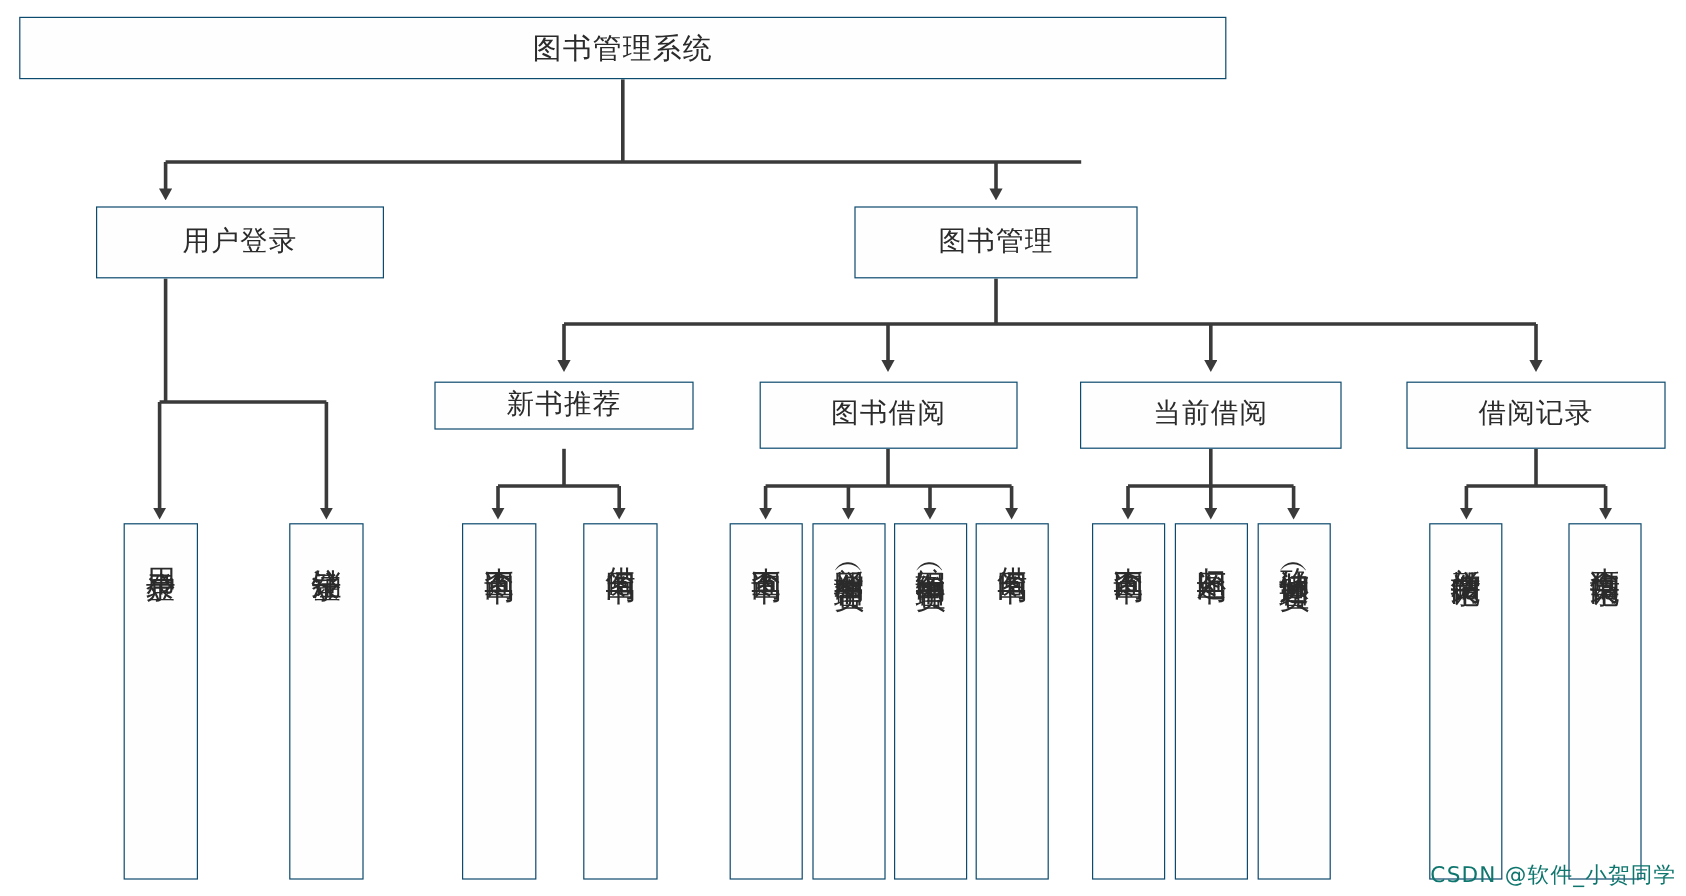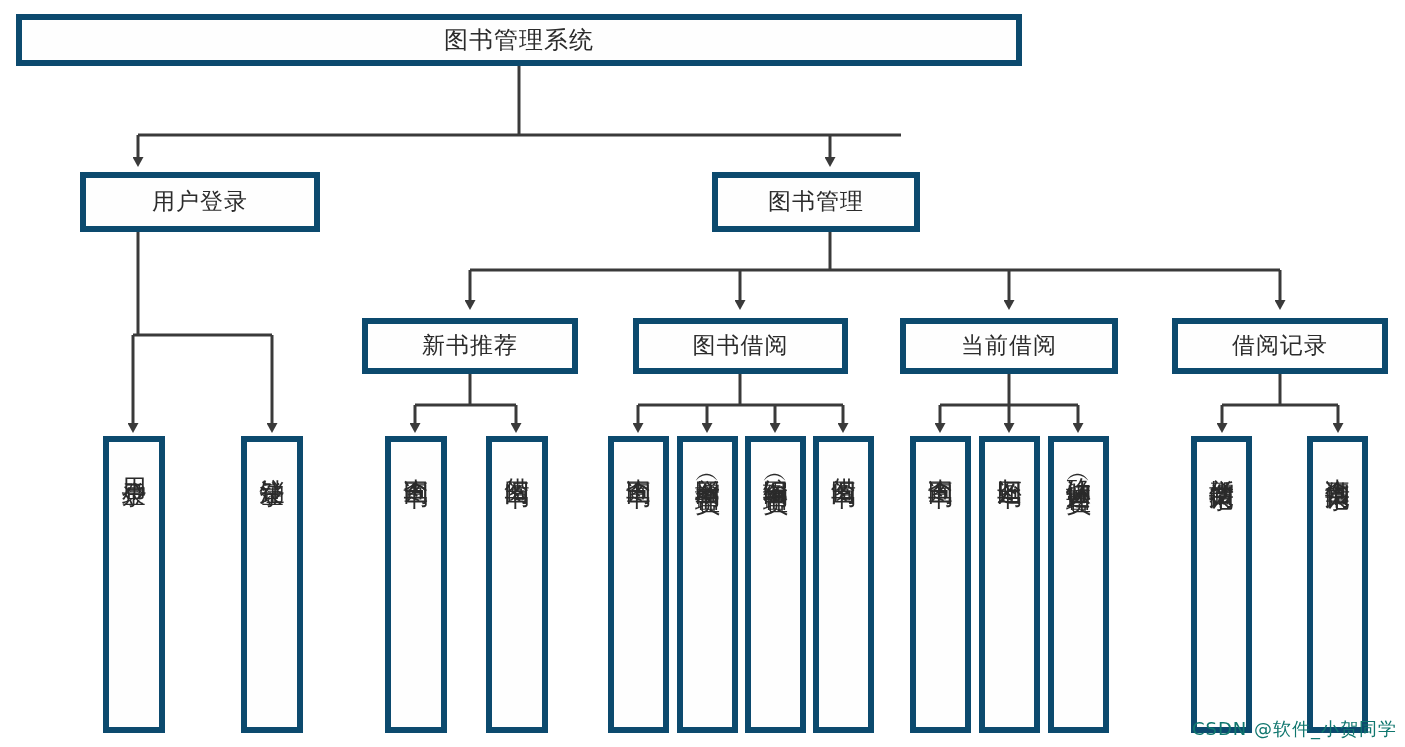--- a/index.html
+++ b/index.html
@@ -23,21 +23,21 @@
     left: 0;
     top: 0;
     width: 1405px;
     height: 747px;
     pointer-events: none;
   }
   .node {
     position: absolute;
     box-sizing: border-box;
     background: #fefefe;
-    border: 6px solid #0c4a6e;
+    border: 1px solid #0c4a6e;
     display: flex;
     align-items: center;
     justify-content: center;
     color: #2b2b2b;
   }
   .node.horiz {
     font-size: 23px;
     letter-spacing: 1px;
     line-height: 1.2;
   }
@@ -122,25 +122,25 @@
     </g>
   </svg>
 
   <div class="node horiz root" style="left:16px; top:14px; width:1006px; height:52px;">
     <span>图书管理系统</span>
   </div>
 
   <div class="node horiz" style="left:80px; top:172px; width:240px; height:60px;">
     <span>用户登录</span>
   </div>
-  <div class="node horiz" style="left:712px; top:172px; width:208px; height:60px;">
+  <div class="node horiz" style="left:712px; top:172px; width:236px; height:60px;">
     <span>图书管理</span>
   </div>
 
-  <div class="node horiz" style="left:362px; top:318px; width:216px; height:56px;">
+  <div class="node horiz" style="left:362px; top:318px; width:216px; height:40px;">
     <span>新书推荐</span>
   </div>
   <div class="node horiz" style="left:633px; top:318px; width:215px; height:56px;justify-content:center;">
     <span>图书借阅</span>
   </div>
   <div class="node horiz" style="left:1172px; top:318px; width:216px; height:56px;">
     <span>借阅记录</span>
   </div>
   <div class="node horiz" style="left:900px; top:318px; width:218px; height:56px;">
     <span>当前借阅</span>

